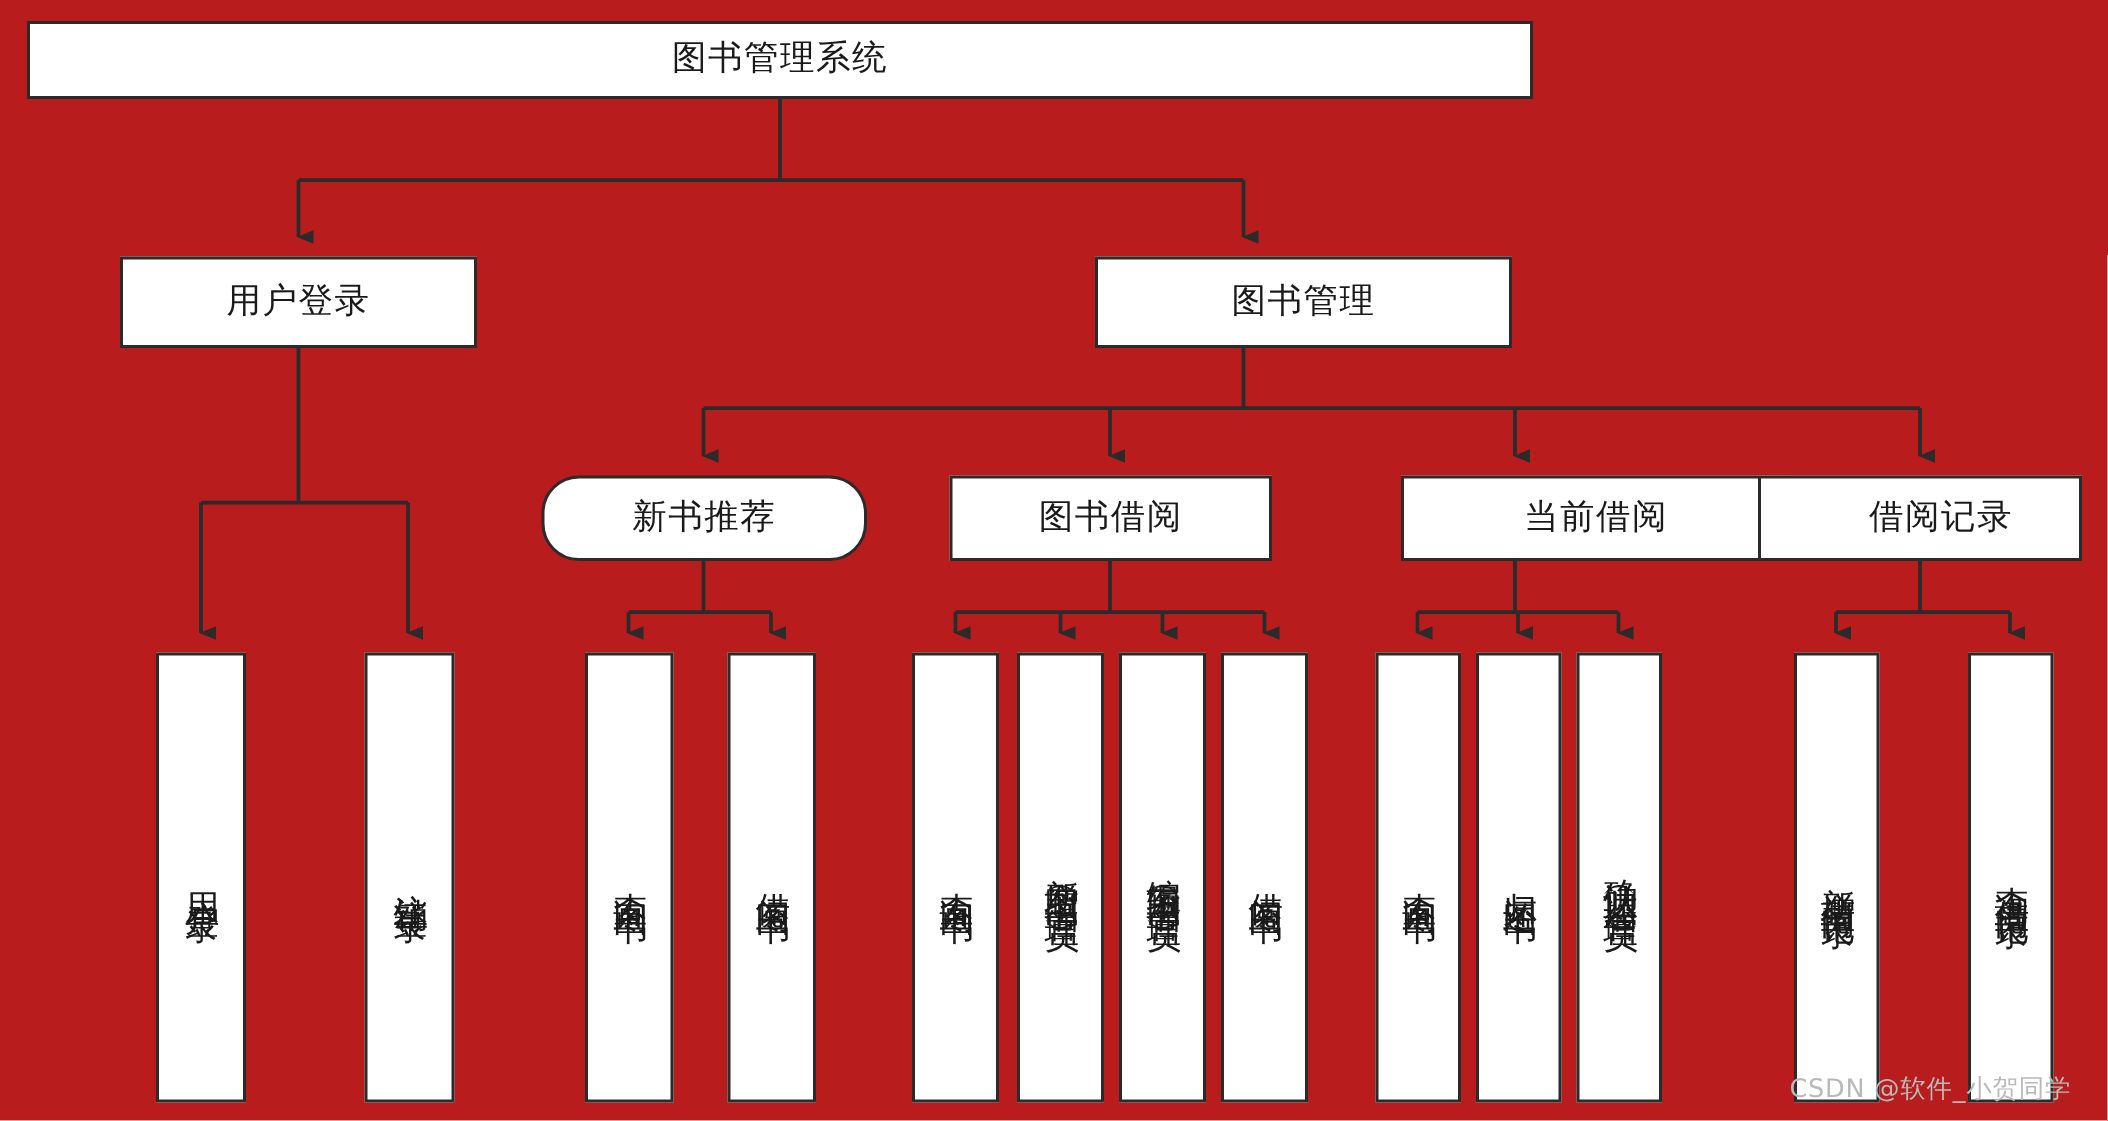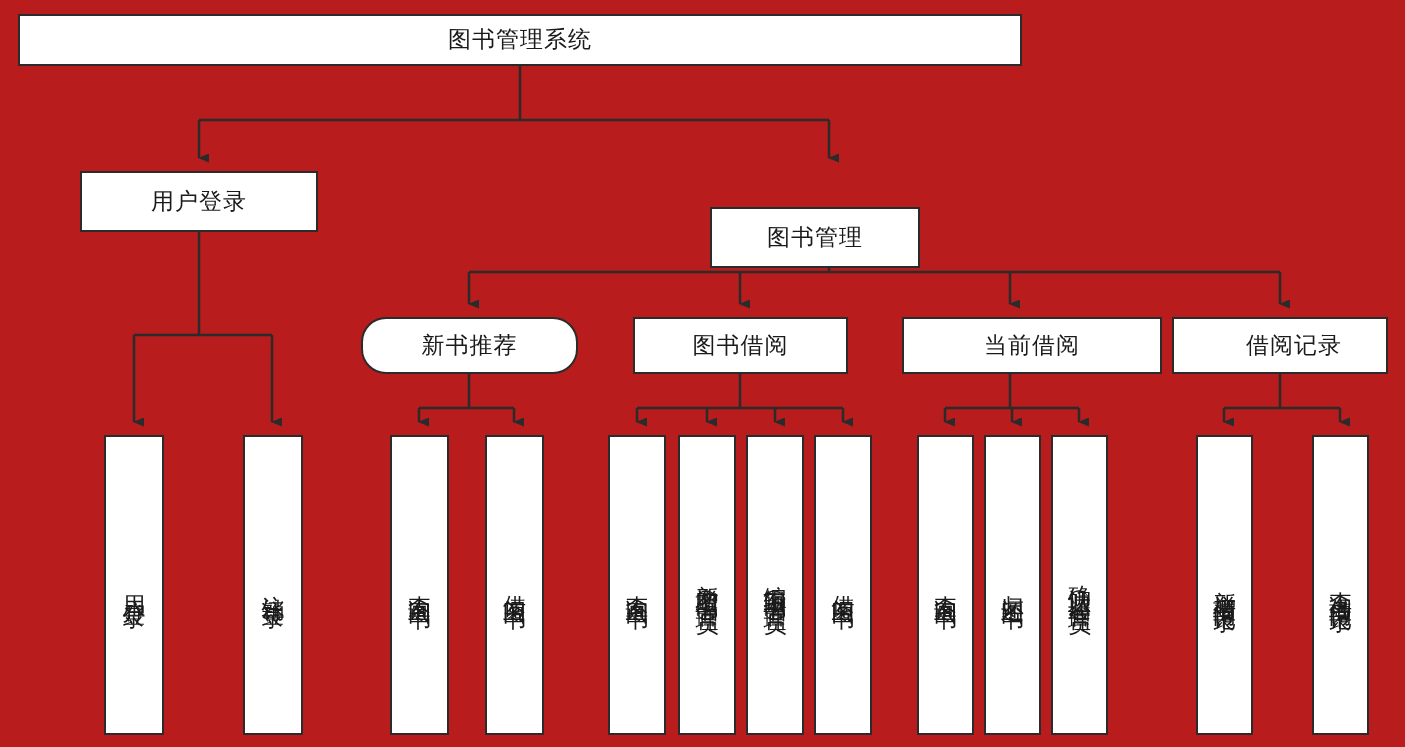--- a/index.html
+++ b/index.html
@@ -110,30 +110,30 @@
       </g>
   </svg>
 
   <div id="nodes-layer">
       <div class="node horiz" style="left: 18px; top: 14px; width: 1004px; height: 52px;">
         <span>图书管理系统</span>
       </div>
       <div class="node horiz" style="left: 80px; top: 171px; width: 238px; height: 61px;">
         <span>用户登录</span>
       </div>
-      <div class="node horiz" style="left: 710px; top: 171px; width: 210px; height: 61px; margin-top: 36px;">
+      <div class="node horiz" style="left: 730px; top: 171px; width: 278px; height: 61px;">
         <span>图书管理</span>
       </div>
       <div class="node horiz" style="left: 361px; top: 317px; width: 217px; height: 57px; border-radius: 25px;">
         <span>新书推荐</span>
       </div>
       <div class="node horiz" style="left: 633px; top: 317px; width: 215px; height: 57px;">
         <span>图书借阅</span>
       </div>
-      <div class="node horiz" style="left: 902px; top: 317px; width: 260px; height: 57px;">
+      <div class="node horiz" style="left: 934px; top: 317px; width: 260px; height: 57px;">
         <span>当前借阅</span>
       </div>
       <div class="node horiz" style="left: 1172px; top: 317px; width: 216px; height: 57px; padding-left: 28px;">
         <span>借阅记录</span>
       </div>
       <div class="node vert" style="left: 104px; top: 435px; width: 60px; height: 300px;">
         <span class="vtext">用户登录</span>
       </div>
       <div class="node vert" style="left: 243px; top: 435px; width: 60px; height: 300px;">
         <span class="vtext">注销登录</span>
@@ -166,13 +166,14 @@
         <span class="vtext">确认归还（管理员）</span>
       </div>
       <div class="node vert" style="left: 1196px; top: 435px; width: 57px; height: 300px;">
         <span class="vtext">新增借阅记录</span>
       </div>
       <div class="node vert" style="left: 1312px; top: 435px; width: 57px; height: 300px;">
         <span class="vtext">查询借阅记录</span>
       </div>
     </div>
 
+  <div class="watermark" style="left:1193px; top:714px;">CSDN @软件_小贺同学</div>
 </div>
 
 </body></html>

